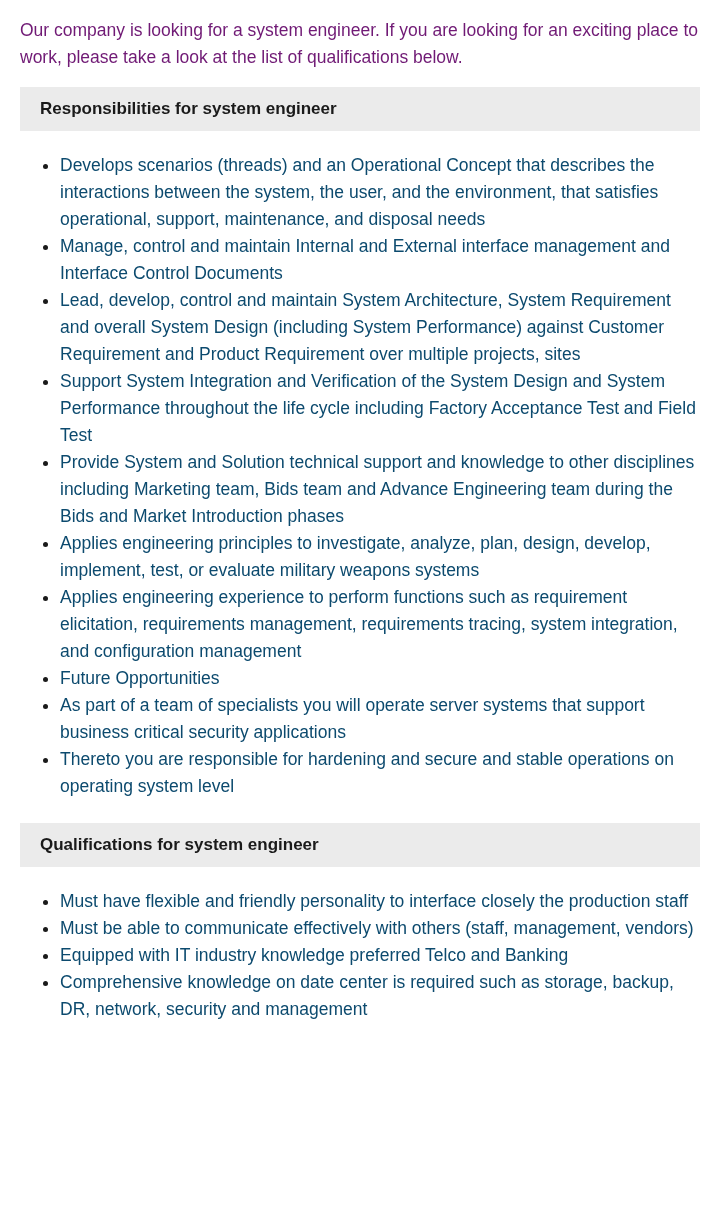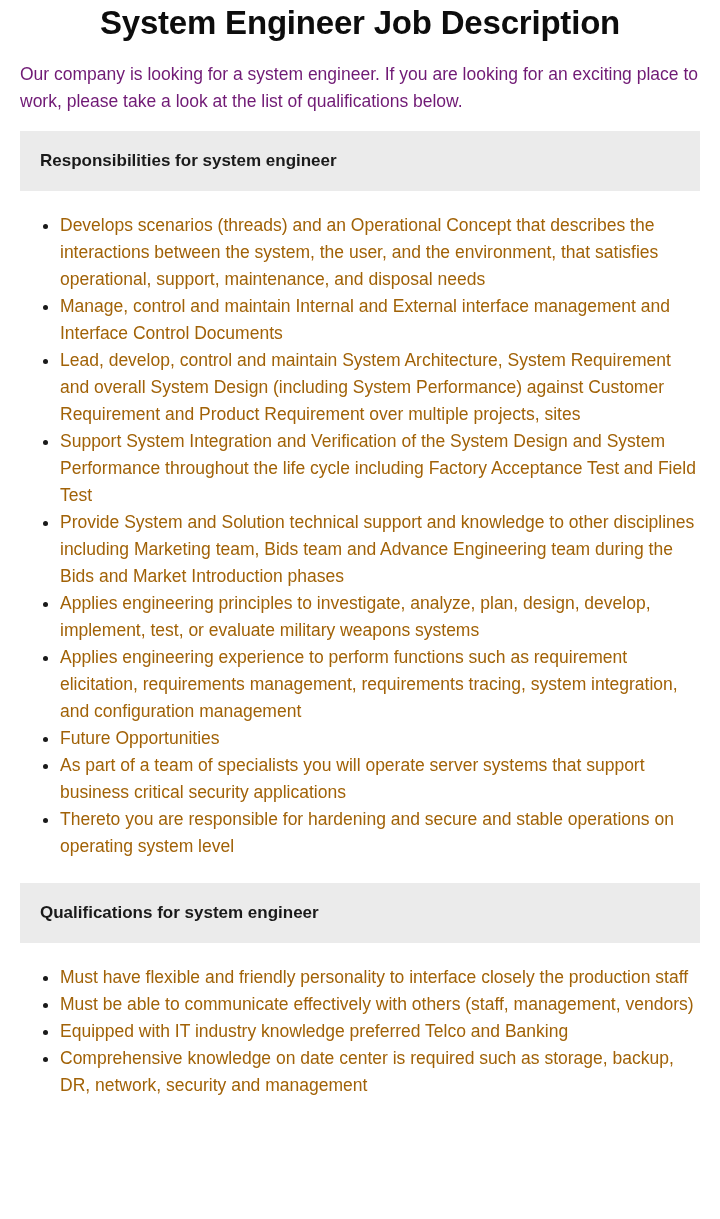--- a/index.html
+++ b/index.html
@@ -23,56 +23,55 @@
     }
     .intro {
       margin: 17px 0 0 0;
       font-size: 17.5px;
       line-height: 27px;
       color: #701a75;
     }
     .section-header {
       background: #ebebeb;
       margin-top: 16px;
-      height: 60px;
+      height: 44px;
       padding: 0 20px;
       display: flex;
       align-items: center;
       font-size: 17px;
       font-weight: bold;
       color: #1a1a1a;
     }
     ul.items {
       margin: 21px 0 0 0;
       padding: 0 0 0 40px;
       list-style: none;
     }
     ul.items li {
       position: relative;
       font-size: 17.5px;
       line-height: 27px;
-      color: #a16207;
+      color: #0c4a6e;
     }
     ul.items li::before {
       content: "";
       position: absolute;
       left: -17px;
       top: 12px;
       width: 5px;
       height: 5px;
       border-radius: 50%;
       background: #1a1a1a;
     }
     .sec2 { margin-top: 23px; }
   </style>
 </head>
 <body>
 
 <div class="page">
-  <h1>System Engineer Job Description</h1>
   <p class="intro">Our company is looking for a system engineer. If you are looking for an exciting place to work, please take a look at the list of qualifications below.</p>
 
   <section>
     <div class="section-header">Responsibilities for system engineer</div>
     <ul class="items">
       <li>Develops scenarios (threads) and an Operational Concept that describes the interactions between the system, the user, and the environment, that satisfies operational, support, maintenance, and disposal needs</li>
       <li>Manage, control and maintain Internal and External interface management and Interface Control Documents</li>
       <li>Lead, develop, control and maintain System Architecture, System Requirement and overall System Design (including System Performance) against Customer Requirement and Product Requirement over multiple projects, sites</li>
       <li>Support System Integration and Verification of the System Design and System Performance throughout the life cycle including Factory Acceptance Test and Field Test</li>
       <li>Provide System and Solution technical support and knowledge to other disciplines including Marketing team, Bids team and Advance Engineering team during the Bids and Market Introduction phases</li>

